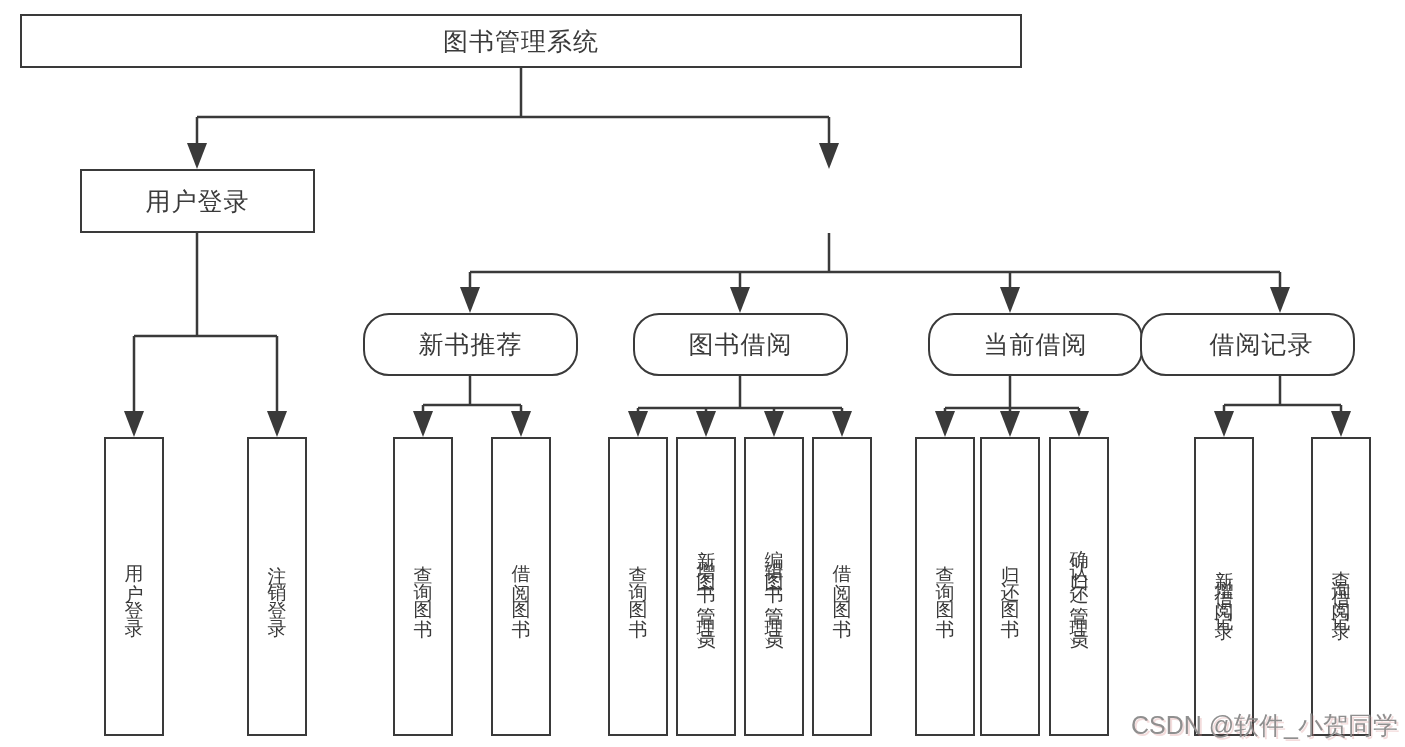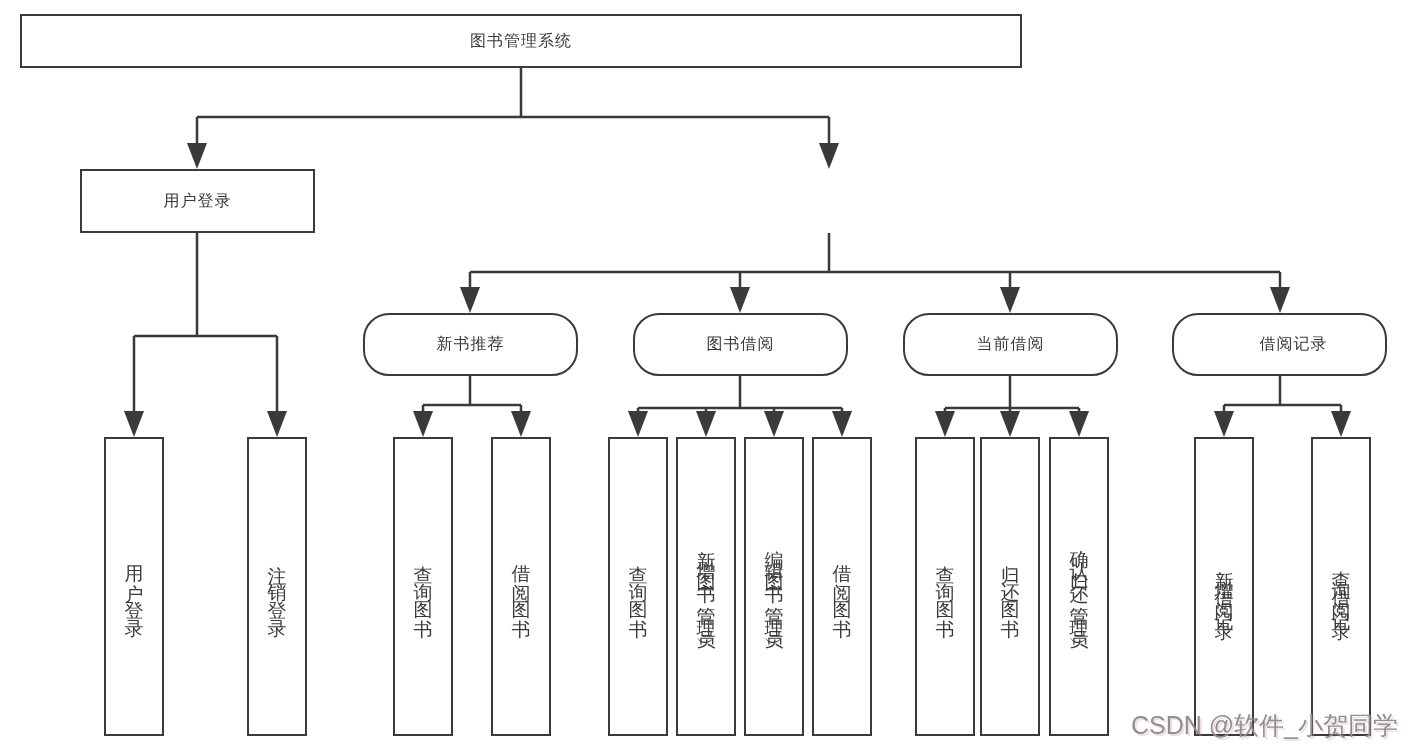--- a/index.html
+++ b/index.html
@@ -14,21 +14,21 @@
   .box{
     position:absolute;
     background:var(--fill);
     border:2.5px solid var(--line);
     box-sizing:border-box;
     display:flex;
     align-items:center;
     justify-content:center;
     color:var(--text);
   }
-  .h-label{font-size:16px;letter-spacing:1px;color:var(--text);white-space:nowrap;}
+  .h-label{font-size:25px;letter-spacing:1px;color:var(--text);white-space:nowrap;}
   .root{left:20px;top:14px;width:1002px;height:54px;}
   .lvl2{top:169px;height:64px;width:235px;}
   .lvl3{top:313px;height:63px;width:215px;border-radius:26px;}
   .leaf{top:437px;height:299px;width:60px;}
   .v-label{
     writing-mode:vertical-rl;
     text-orientation:mixed;
     font-size:19px;
     letter-spacing:0.60em;
     color:var(--text);
@@ -98,24 +98,24 @@
   <div class="box lvl2" style="left:80px;">
     <span class="h-label">用户登录</span>
   </div>
 
   <div class="box lvl3" style="left:363px;">
     <span class="h-label">新书推荐</span>
   </div>
   <div class="box lvl3" style="left:633px;text-align:right;">
     <span class="h-label">图书借阅</span>
   </div>
-  <div class="box lvl3" style="left:903px;">
+  <div class="box lvl3" style="left:928px;">
     <span class="h-label">当前借阅</span>
   </div>
-  <div class="box lvl3" style="left:1172px;padding-left:28px;">
+  <div class="box lvl3" style="left:1140px;padding-left:28px;">
     <span class="h-label">借阅记录</span>
   </div>
 
   <div class="box leaf" style="left:104px;">
     <span class="v-label v-loose">用户登录</span>
   </div>
   <div class="box leaf" style="left:247px;">
     <span class="v-label v-loose">注销登录</span>
   </div>
 

